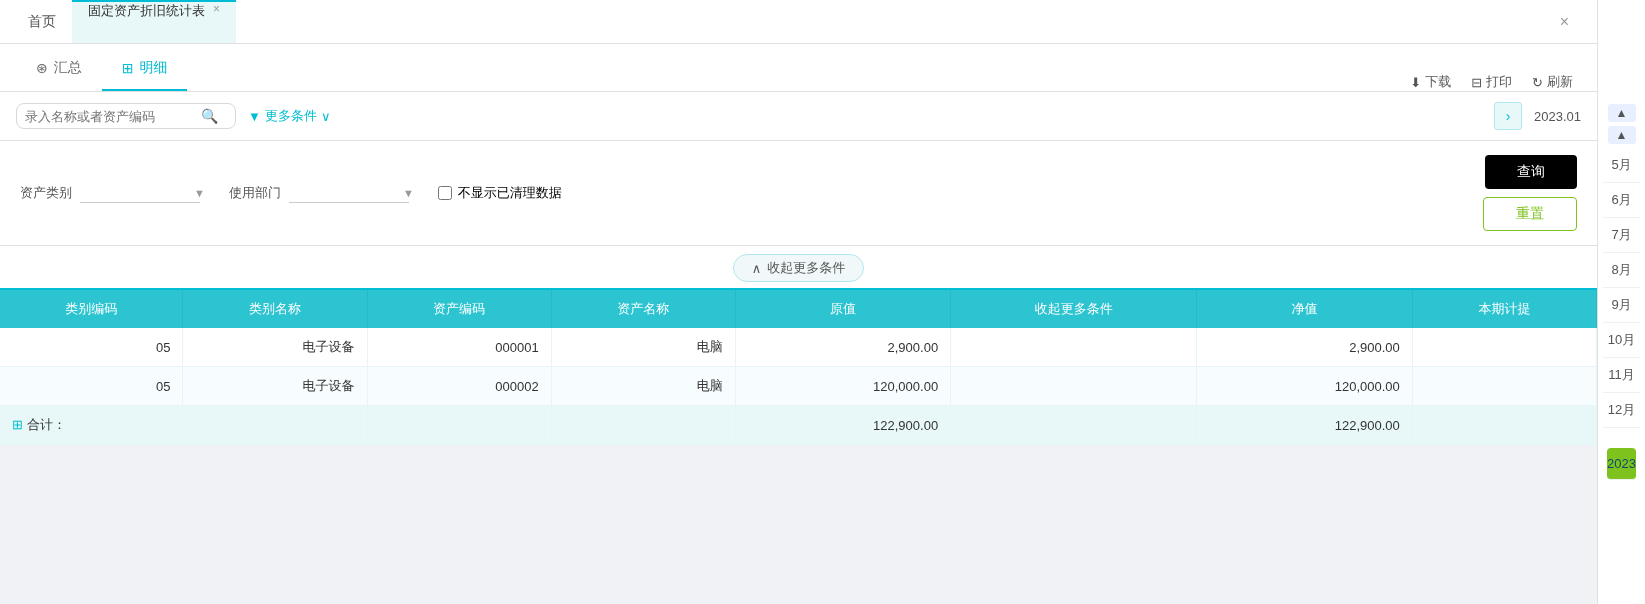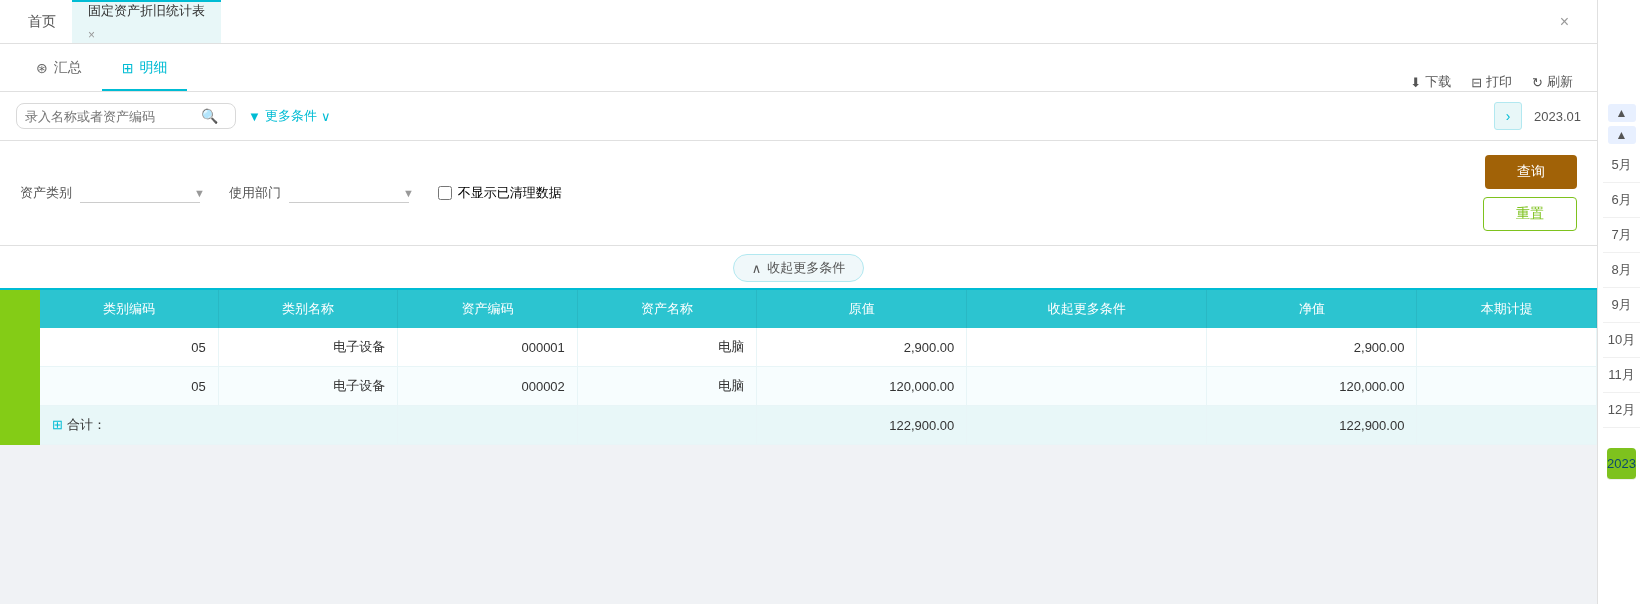--- a/index.html
+++ b/index.html
@@ -11,21 +11,21 @@
       border-bottom: 1px solid #e0e0e0; height: 44px; padding: 0 12px;
       gap: 0;
     }
     .nav-home {
       padding: 0 16px; color: #555; font-size: 14px; cursor: pointer;
       height: 100%; display: flex; align-items: center;
     }
     .nav-tab {
       display: flex; align-items: flex-start; gap: 8px;
       background: #e8f7f8; border-top: 2px solid #00bcd4;
-      padding: 0 16px; height: 100%; font-size: 13px; color: #333; cursor: pointer; flex-direction: column;
+      padding: 0 16px; height: 100%; font-size: 13px; color: #333; cursor: pointer;
     }
     .nav-tab-close { color: #999; font-size: 12px; cursor: pointer; }
     .nav-close-btn {
       margin-left: auto; padding: 0 16px; color: #999; font-size: 16px; cursor: pointer;
     }
 
     
     .tab-bar {
       display: flex; align-items: flex-end; background: #fff;
       border-bottom: 1px solid #e0e0e0; padding: 0 16px;
@@ -85,42 +85,42 @@
     .filter-label { color: #555; font-size: 13px; white-space: nowrap; }
     .filter-select {
       border: none; border-bottom: 1px solid #ccc; padding: 2px 18px 2px 4px;
       font-size: 13px; color: #555; background: transparent; outline: none; min-width: 120px;
       appearance: none; cursor: pointer;
     }
     .select-arrow { color: #999; font-size: 11px; margin-left: -14px; pointer-events: none; }
     .checkbox-wrap { display: flex; align-items: center; gap: 6px; }
     .checkbox-wrap input[type=checkbox] { width: 14px; height: 14px; cursor: pointer; }
     .btn-query {
-      background: #a16207; color: #fff; border: none; border-radius: 4px;
+      background: #000000; color: #fff; border: none; border-radius: 4px;
       padding: 8px 32px; font-size: 14px; cursor: pointer; font-weight: 500;
     }
     .btn-reset {
       background: #fff; color: #7ec21e; border: 1px solid #7ec21e; border-radius: 4px;
       padding: 7px 32px; font-size: 14px; cursor: pointer; font-weight: 500; margin-top: 8px;
     }
     .btn-col { display: flex; flex-direction: column; align-items: flex-end; gap: 0; margin-left: auto; }
 
     
     .collapse-bar {
       display: flex; justify-content: center; align-items: center;
       padding: 8px 0 6px; background: #fff; border-bottom: 2px solid #00bcd4;
     }
     .collapse-btn {
       display: flex; align-items: center; gap: 6px;
       background: #f0f8fa; border: 1px solid #b2e8f0; border-radius: 20px;
       padding: 4px 18px; cursor: pointer; color: #555; font-size: 13px;
     }
 
     
-    .table-wrap { background: #84cc16; overflow: auto; padding-left: 40px; }
+    .table-wrap { background: #84cc16; overflow: auto; }
     table { width: 100%; border-collapse: collapse; }
     thead tr { background: #2cc4d0; color: #fff; }
     thead th {
       padding: 10px 12px; font-size: 13px; font-weight: 500;
       text-align: center; border-right: 1px solid #29b8c4; white-space: nowrap;
     }
     tbody tr { background: #fff; }
     tbody tr:nth-child(even) { background: #f7fdfe; }
     tbody td {
       padding: 10px 12px; font-size: 13px; color: #333;

